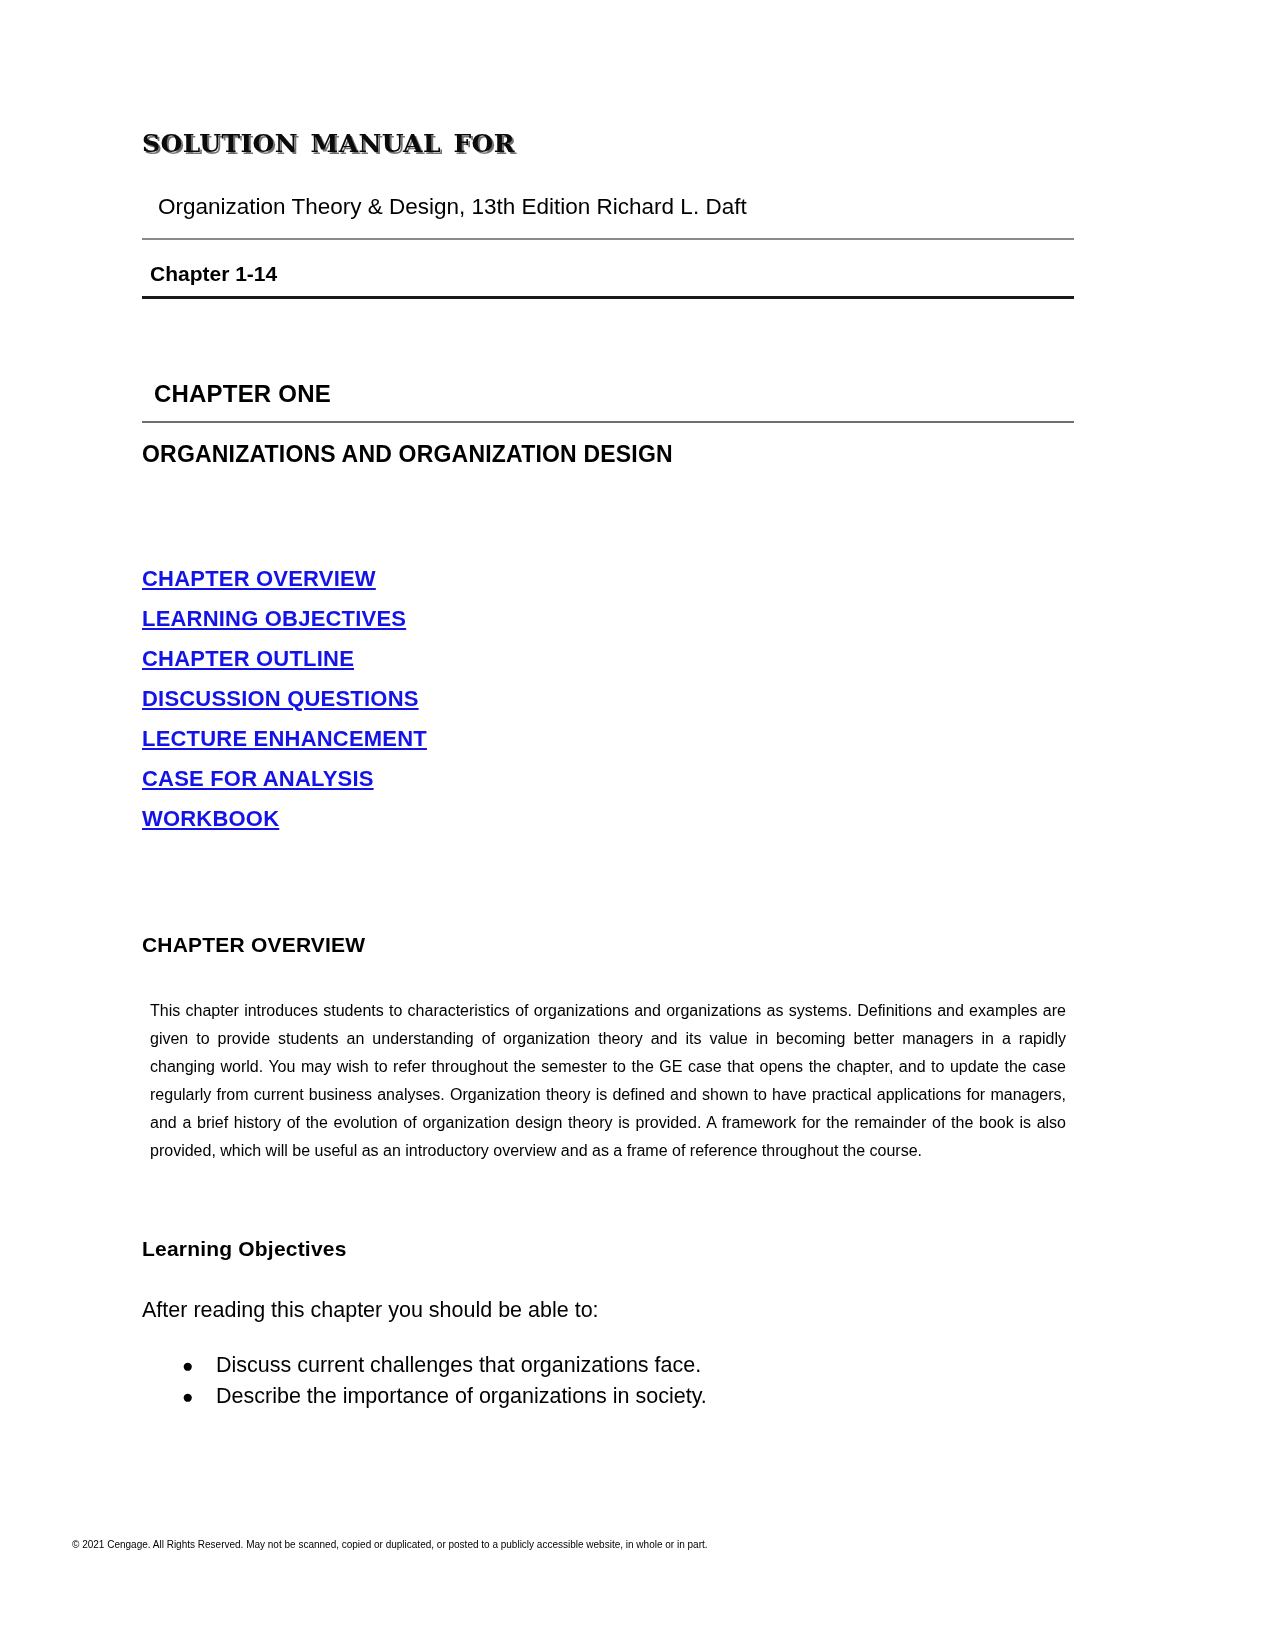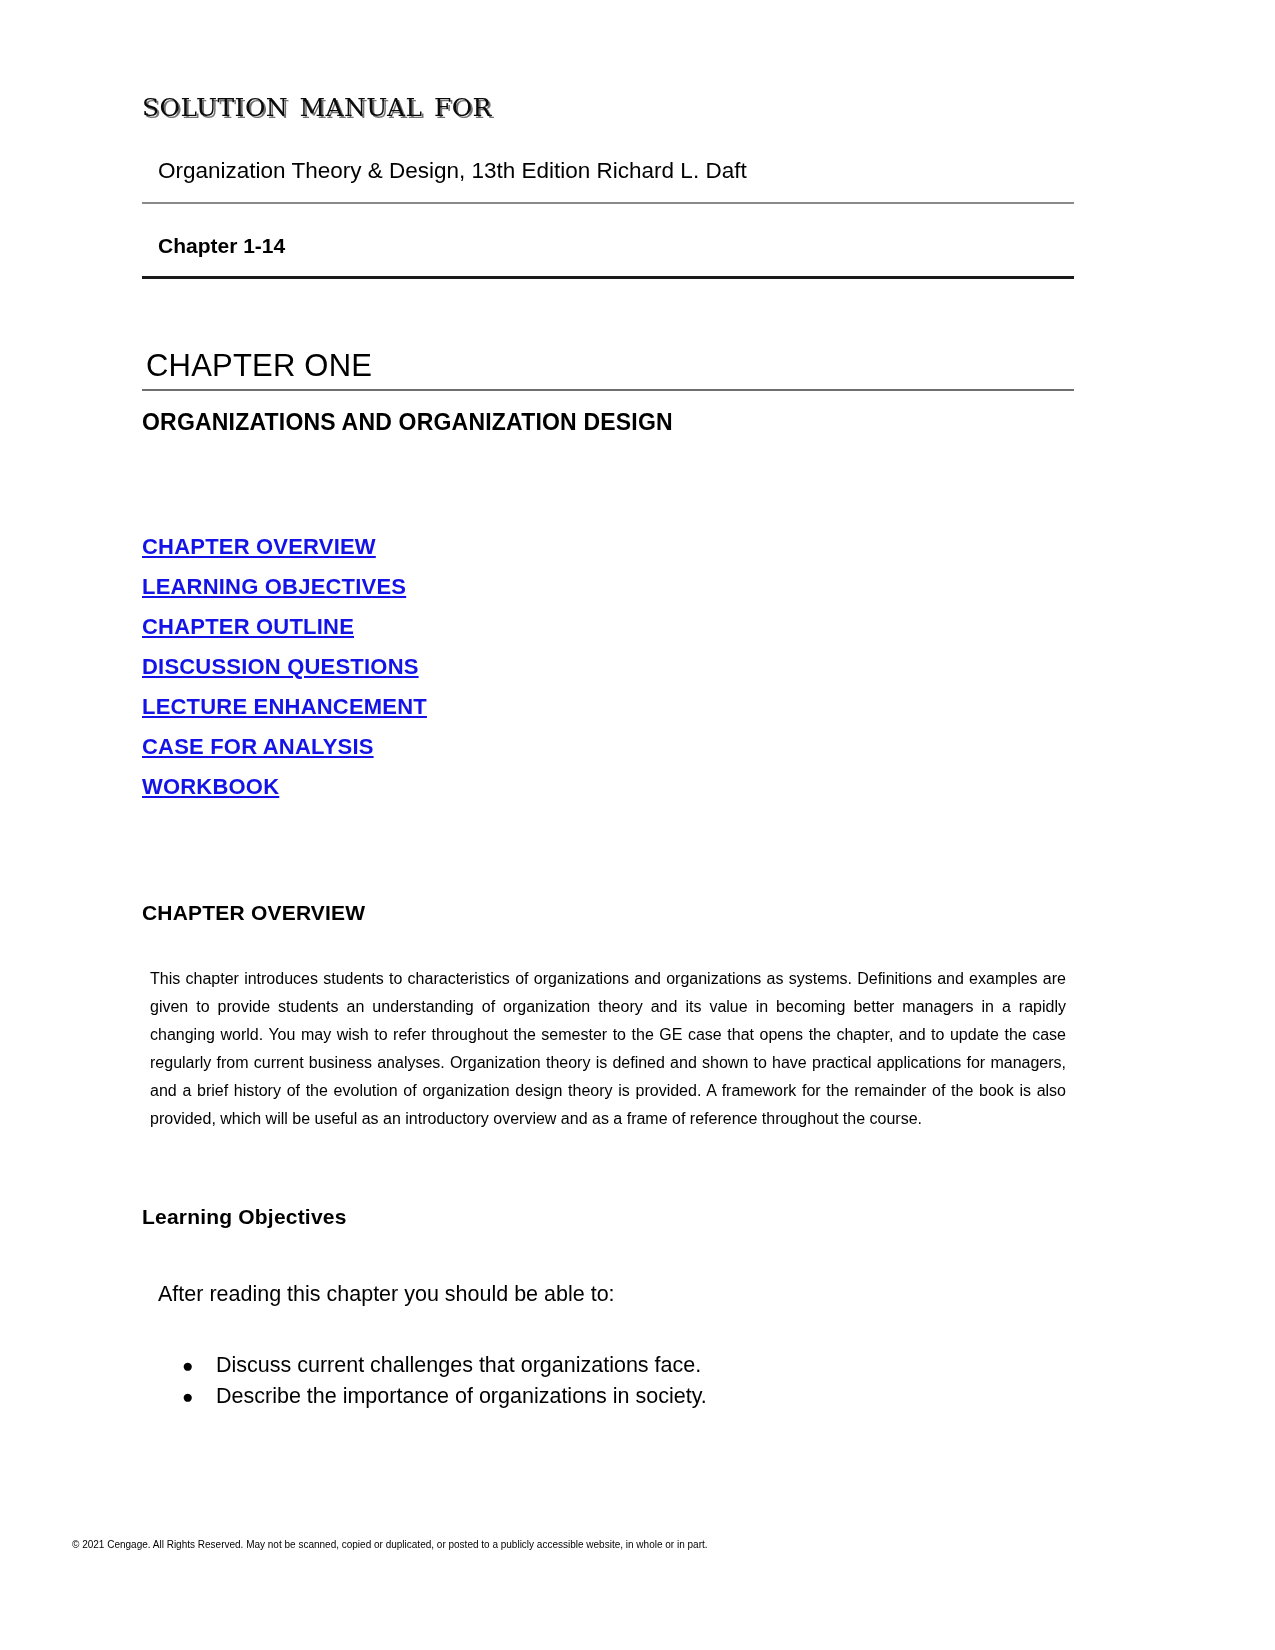--- a/index.html
+++ b/index.html
@@ -28,30 +28,30 @@
   .content {
     position: absolute;
     left: 142px;
     top: 0;
     width: 932px;
   }
 
   
   .doc-title {
     font-family: "DejaVu Serif", serif;
-    font-weight: normal;
+    font-weight: bold;
     font-size: 35px;
     line-height: 40px;
     letter-spacing: 0.4px;
     font-variant: small-caps;
     text-transform: lowercase;
     color: #0a0a0a;
     text-shadow: 2px 2px 0 rgba(0,0,0,0.55);
     margin: 0;
-    padding-top: 84px;
+    padding-top: 120px;
     white-space: nowrap;
   }
 
   .doc-subtitle {
     font-size: 22.5px;
     line-height: 30px;
     margin: 16px;
     padding-top: 16px;
     white-space: nowrap;
   }
@@ -61,40 +61,40 @@
     border: none;
     border-top: 2px solid #8a8a8a;
     margin: 6px 0 0 0;
     width: 932px;
   }
 
   .chapter-range {
     font-size: 21px;
     line-height: 28px;
     font-weight: bold;
-    margin: 16px;
+    margin: 8px;
     padding-top: 12px;
   }
 
   .rule-thick {
     height: 0;
     border: none;
     border-top: 3px solid #1a1a1a;
     margin: 6px 0 0 0;
     width: 932px;
   }
 
   
   .chapter-block { padding-top: 68px; }
 
   .chapter-number {
-    font-size: 31px;
+    font-size: 24px;
     line-height: 30px;
-    font-weight: normal;
-    margin: 4px;
+    font-weight: bold;
+    margin: 12px;
     letter-spacing: 0.2px;
   }
 
   .rule-head {
     height: 0;
     border: none;
     border-top: 2px solid #6f6f6f;
     margin: 8px 0 0 0;
     width: 932px;
   }
@@ -144,21 +144,21 @@
     text-align: justify;
     margin: 8px;
     padding-top: 30px;
   }
 
   .lo-head { padding-top: 62px; }
 
   .lo-intro {
     font-size: 21.5px;
     line-height: 31px;
-    margin: 16px;
+    margin: 0;
     padding-top: 32px;
   }
 
   .lo-list {
     margin: 0;
     padding: 0;
     padding-top: 24px;
     padding-left: 74px;
     list-style: none;
   }

